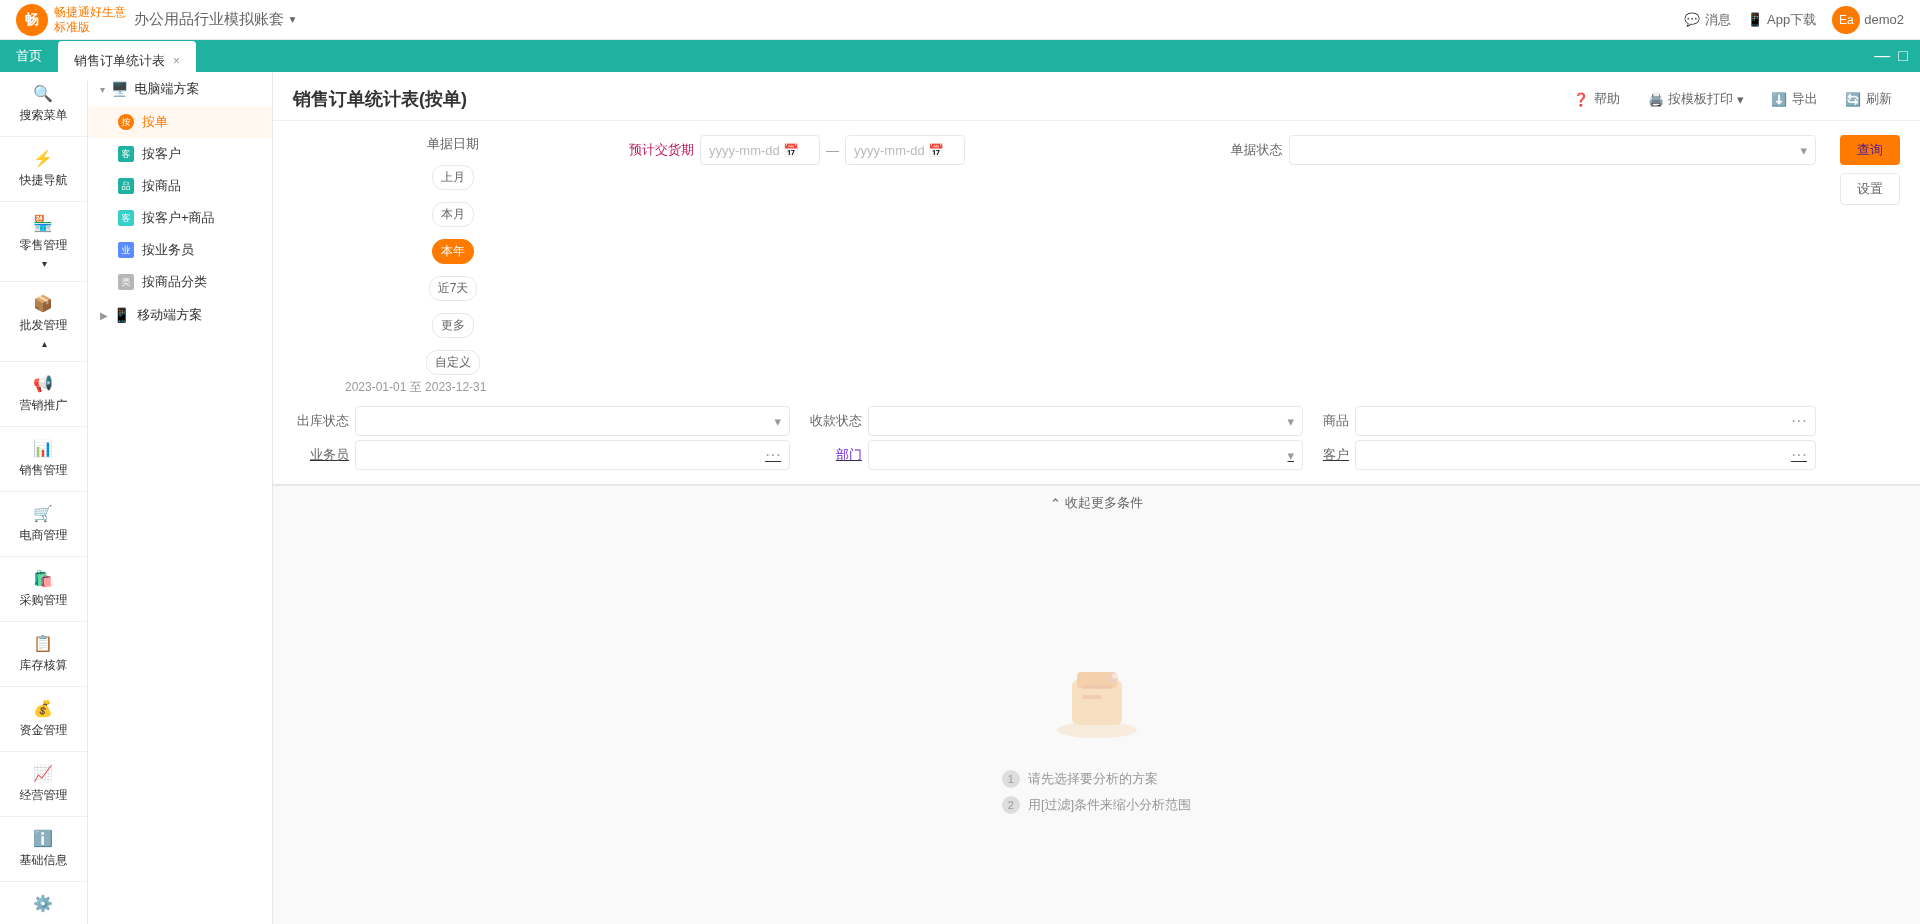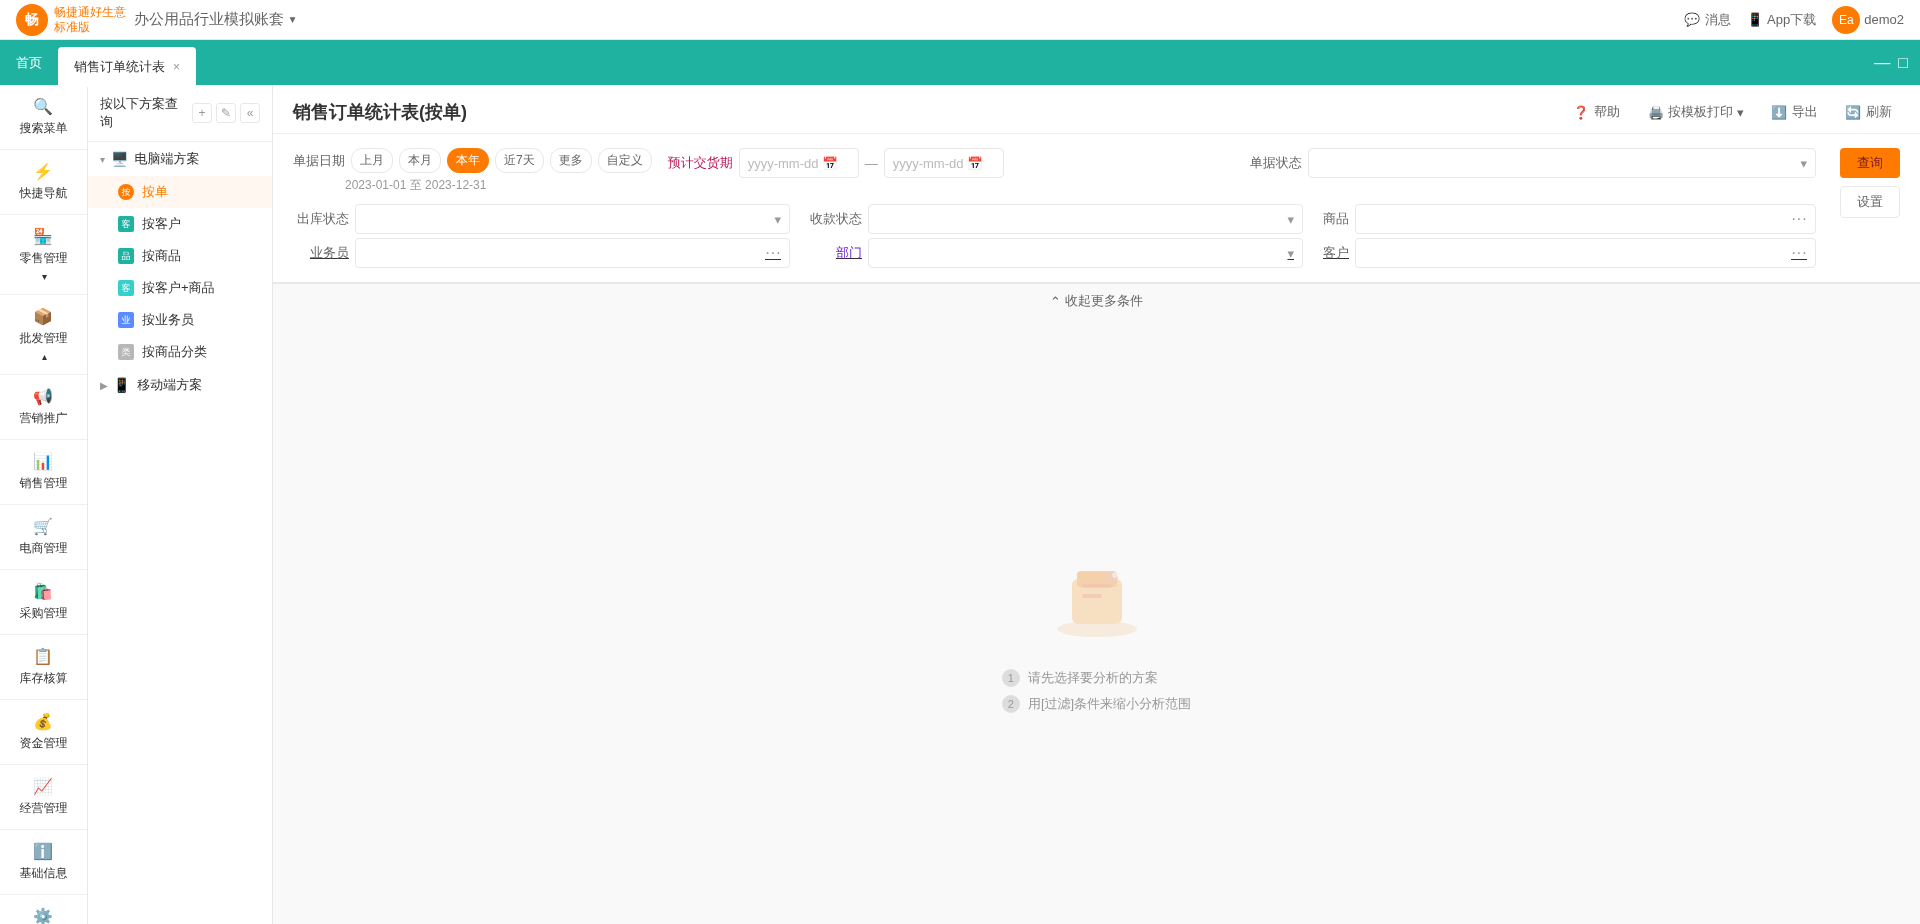--- a/index.html
+++ b/index.html
@@ -10,21 +10,21 @@
     .topbar-left { display: flex; align-items: center; gap: 8px; }
     .logo-area { display: flex; align-items: center; gap: 6px; }
     .logo-icon { width: 32px; height: 32px; background: #ff7a00; border-radius: 50%; display: flex; align-items: center; justify-content: center; color: white; font-size: 14px; font-weight: bold; }
     .logo-text { font-size: 12px; color: #ff7a00; line-height: 1.2; }
     .topbar-breadcrumb { display: flex; align-items: center; gap: 4px; color: #666; font-size: 15px; font-family: Liberation Mono, monospace; }
     .topbar-right { display: flex; align-items: center; gap: 16px; color: #666; font-size: 13px; }
     .topbar-right-item { display: flex; align-items: center; gap: 4px; cursor: pointer; }
     .avatar { width: 28px; height: 28px; background: #ff7a00; border-radius: 50%; display: flex; align-items: center; justify-content: center; color: white; font-size: 12px; }
 
     
-    .tabbar { background: #20b2a0; height: 45px; display: flex; align-items: center; padding: 0 0; flex-shrink: 0; }
+    .tabbar { background: #20b2a0; height: 32px; display: flex; align-items: center; padding: 0 0; flex-shrink: 0; }
     .tab-item { height: 40px; display: flex; align-items: center; padding: 0 16px; color: white; font-size: 13px; cursor: pointer; position: relative; }
     .tab-item.home { background: transparent; }
     .tab-item.active { background: #fff; color: #333; border-radius: 4px 4px 0 0; margin-top: 9px; }
     .tab-close { margin-left: 8px; color: #999; font-size: 12px; cursor: pointer; }
     .tabbar-right { margin-left: auto; display: flex; align-items: center; gap: 8px; padding-right: 12px; color: white; font-size: 16px; cursor: pointer; }
 
     
     .main-layout { display: flex; flex: 1; overflow: hidden; }
 
     
@@ -70,21 +70,21 @@
     .collapse-bar { display: flex; justify-content: center; align-items: center; padding: 8px; background: #f9f9f9; cursor: pointer; border-top: 1px solid #e8e8e8; }
     .collapse-text { color: #666; font-size: 13px; display: flex; align-items: center; gap: 4px; }
 
     
     .empty-state { flex: 1; display: flex; flex-direction: column; align-items: center; justify-content: center; background: #f9f9f9; }
     .empty-tips { margin-top: 20px; display: flex; flex-direction: column; gap: 8px; }
     .empty-tip { display: flex; align-items: center; gap: 8px; color: #999; font-size: 13px; }
     .tip-num { width: 18px; height: 18px; background: #ddd; border-radius: 50%; display: flex; align-items: center; justify-content: center; color: #999; font-size: 11px; flex-shrink: 0; }
 
     
-    .query-btn { background: #ff7a00; color: #7f1d1d; border: none; border-radius: 4px; padding: 6px 16px; cursor: pointer; font-size: 13px; }
+    .query-btn { background: #ff7a00; color: #4c1d95; border: none; border-radius: 4px; padding: 6px 16px; cursor: pointer; font-size: 13px; }
     .setup-btn { background: #fff; color: #666; border: 1px solid #e8e8e8; border-radius: 4px; padding: 6px 16px; cursor: pointer; font-size: 13px; margin-top: 4px; }
     .btn-group { display: flex; flex-direction: column; gap: 4px; margin-left: 12px; }
 
     .filter-top-row { display: flex; align-items: flex-start; gap: 12px; }
     .filter-main { flex: 1; }
   </style>
 </head>
 <body>
 
 <div class="topbar">
@@ -191,28 +191,20 @@
     <div class="sidebar-item">
       <span class="item-icon">⚙️</span>
 
     </div>
 
   </div>
 
   <div class="content-area">
 
     <div class="scheme-panel">
-      <div class="scheme-panel-header">
-        <span class="scheme-panel-title">按以下方案查询</span>
-        <div class="scheme-panel-actions">
-          <span>+</span>
-          <span>✎</span>
-          <span>«</span>
-        </div>
-      </div>
 
       <div class="scheme-category">
         <span style="color:#999;font-size:10px;">▾</span>
         <span style="font-size:14px;">🖥️</span>
         <span>电脑端方案</span>
       </div>
       <div class="scheme-sub">
         <div class="scheme-sub-item active">
           <div class="scheme-icon" style="background:#ff7a00;font-size:9px;">按</div>
           <span>按单</span>
@@ -271,21 +263,21 @@
         </div>
       </div>
 
       <div class="filter-area">
         <div class="filter-top-row">
           <div class="filter-main">
 
             <div style="display:flex;align-items:flex-start;gap:16px;margin-bottom:10px;">
 
               <div style="display:flex;flex-direction:column;gap:4px;min-width:320px;">
-                <div style="display:flex;align-items:center;gap:6px;">
+                <div style="display:flex;align-items:center;gap:12px;flex-direction:column;">
                   <span style="color:#666;font-size:13px;white-space:nowrap;">单据日期</span>
                   <button class="date-btn">上月</button>
                   <button class="date-btn">本月</button>
                   <button class="date-btn active">本年</button>
                   <button class="date-btn">近7天</button>
                   <button class="date-btn">更多</button>
                   <button class="date-btn">自定义</button>
                 </div>
                 <span style="font-size:12px;color:#999;padding-left:52px;">2023-01-01 至 2023-12-31</span>
               </div>

